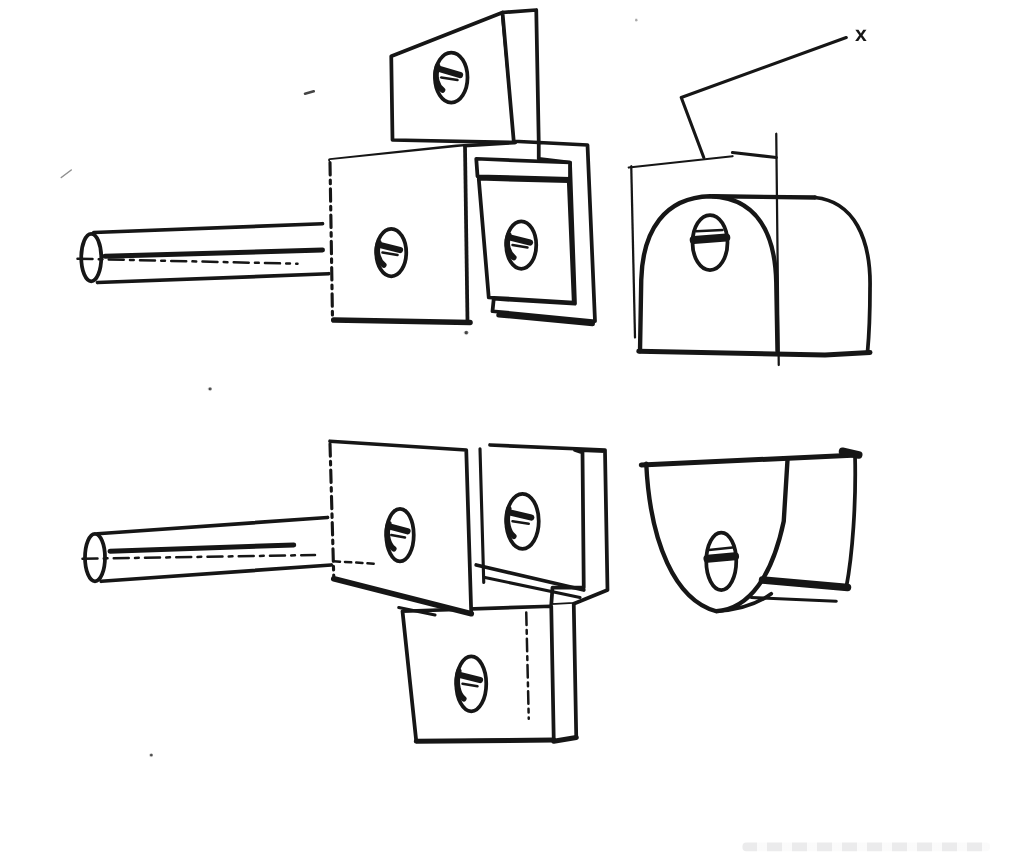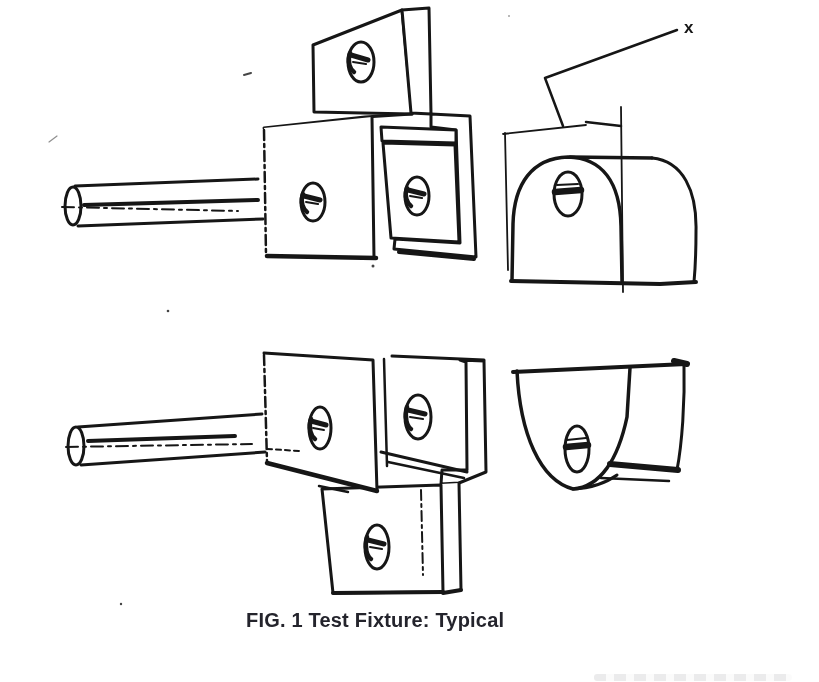--- a/index.html
+++ b/index.html
@@ -200,16 +200,15 @@
     <g opacity="0.8">
       <path class="ln s2" d="M244,75 L251,73"></path>
       <path class="ln s12" d="M49,142 L57,136" opacity="0.6"></path>
       <circle class="speck" cx="168" cy="311" r="1.3"></circle>
       <circle class="speck" cx="373" cy="266" r="1.5"></circle>
       <circle class="speck" cx="121" cy="604" r="1.2"></circle>
       <circle class="speck" cx="509" cy="16" r="1" opacity="0.5"></circle>
     </g>
   </svg>
 
-  <div class="caption">FIG. 1 Test Fixture: Typical</div>
 
   <div class="artifact"></div>
 </div>
 
 </body></html>

